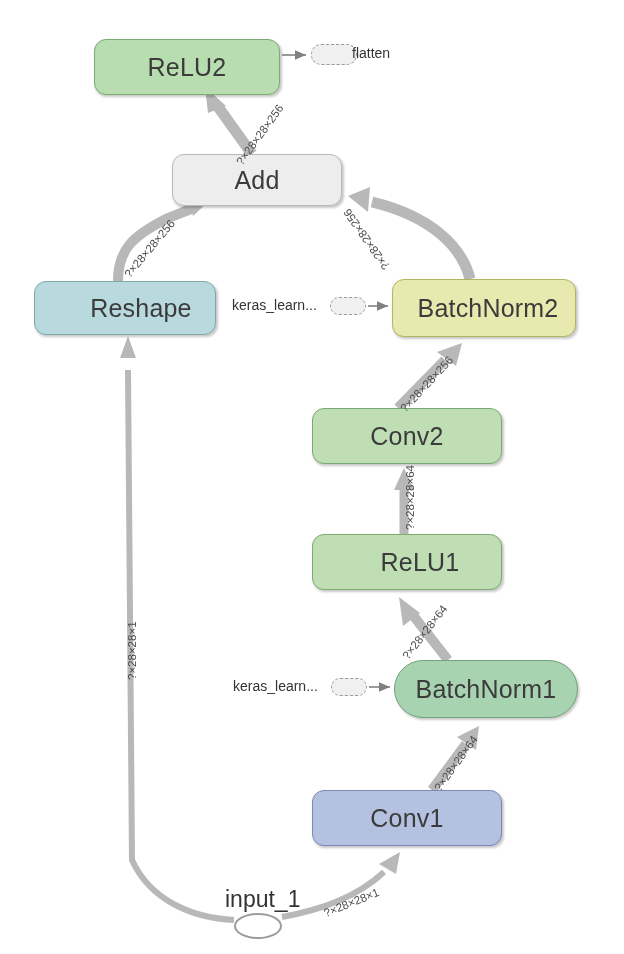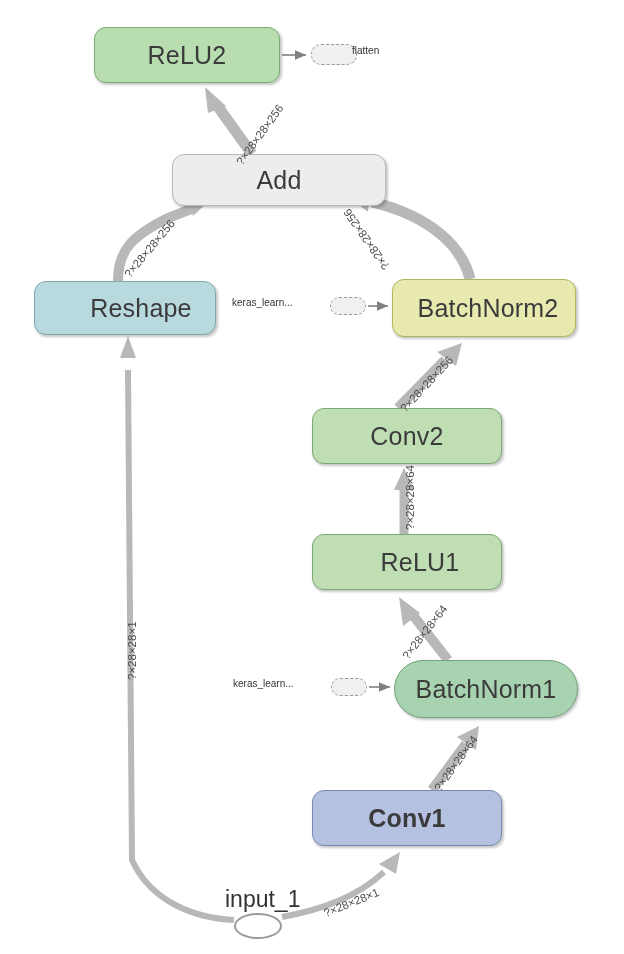--- a/index.html
+++ b/index.html
@@ -34,21 +34,21 @@
     align-items: center;
     justify-content: center;
     font-size: 25px;
     color: #3b3b3b;
     letter-spacing: .2px;
     z-index: 4;
     box-shadow: 1.5px 2px 2.5px rgba(0,0,0,0.22);
   }
 
   .node-relu2   { left: 94px;  top: 27px;  width: 186px; height: 56px; }
-  .node-add     { left: 172px; top: 154px; width: 214px; height: 52px; text-align: center; }
+  .node-add     { left: 172px; top: 154px; width: 170px; height: 52px; text-align: center; }
   .node-reshape { left: 34px;  top: 281px; width: 182px; height: 54px; padding-left: 32px; }
   .node-bn2     { left: 392px; top: 279px; width: 184px; height: 58px; padding-left: 8px; }
   .node-conv2   { left: 312px; top: 408px; width: 190px; height: 56px; }
   .node-relu1   { left: 312px; top: 534px; width: 190px; height: 56px; }
   .node-bn1     { left: 394px; top: 660px; width: 184px; height: 58px; border-radius: 29px; }
   .node-conv1   { left: 312px; top: 790px; width: 190px; height: 56px; }
 
   
   .ghost-node {
     position: absolute;
@@ -71,21 +71,21 @@
     border: 2px solid #9b9b9b;
     border-radius: 50%;
     background: #ffffff;
     box-sizing: border-box;
     z-index: 4;
   }
 
   
   .plain-label {
     position: absolute;
-    font-size: 10px;
+    font-size: 14px;
     color: #333333;
     white-space: nowrap;
     z-index: 5;
   }
   .lbl-flatten { left: 352px; top: 45px; }
   .lbl-klp-top { left: 232px; top: 297px; }
   .lbl-klp-bot { left: 233px; top: 678px; }
   .lbl-input1  { left: 225px; top: 886px; font-size: 23px; }
 
   
@@ -162,21 +162,21 @@
     <g>
       <line x1="368" y1="306" x2="388" y2="306" stroke="#808080" stroke-width="1.6" marker-end="url(#thin-arrow)"></line>
     </g>
 
     <g>
       <line x1="369" y1="687" x2="390" y2="687" stroke="#808080" stroke-width="1.6" marker-end="url(#thin-arrow)"></line>
     </g>
   </g>
 </svg>
 
-<div class="node node-relu2" style="background: rgb(184, 221, 176); border-color: rgb(122, 171, 114);">
+<div class="node node-relu2" style="background: rgb(184, 221, 176); border-color: rgb(122, 171, 114); margin-top: 12px;">
   <span>ReLU2</span>
 </div>
 
 <div class="node node-add" style="background: rgb(237, 237, 237); border-color: rgb(185, 185, 185);">
   <span>Add</span>
 </div>
 
 <div class="node node-reshape" style="background: rgb(184, 217, 221); border-color: rgb(127, 169, 173);">
   <span>Reshape</span>
 </div>
@@ -190,21 +190,21 @@
 </div>
 
 <div class="node node-relu1" style="background: rgb(191, 222, 180); border-color: rgb(122, 171, 114); padding-left: 26px;">
   <span>ReLU1</span>
 </div>
 
 <div class="node node-bn1" style="background: rgb(168, 211, 176); border-color: rgb(111, 164, 124);">
   <span>BatchNorm1</span>
 </div>
 
-<div class="node node-conv1" style="background: rgb(180, 193, 224); border-color: rgb(123, 136, 181); font-weight: bold;">
+<div class="node node-conv1" style="background: rgb(180, 193, 224); border-color: rgb(123, 136, 181);">
   <span>Conv1</span>
 </div>
 
 <div class="ghost-node ghost-rounded ghost-flatten"></div>
 <div class="plain-label lbl-flatten">flatten</div>
 
 <div class="ghost-node ghost-rounded ghost-klp-top"></div>
 <div class="plain-label lbl-klp-top">keras_learn...</div>
 
 <div class="ghost-node ghost-rounded ghost-klp-bot"></div>

